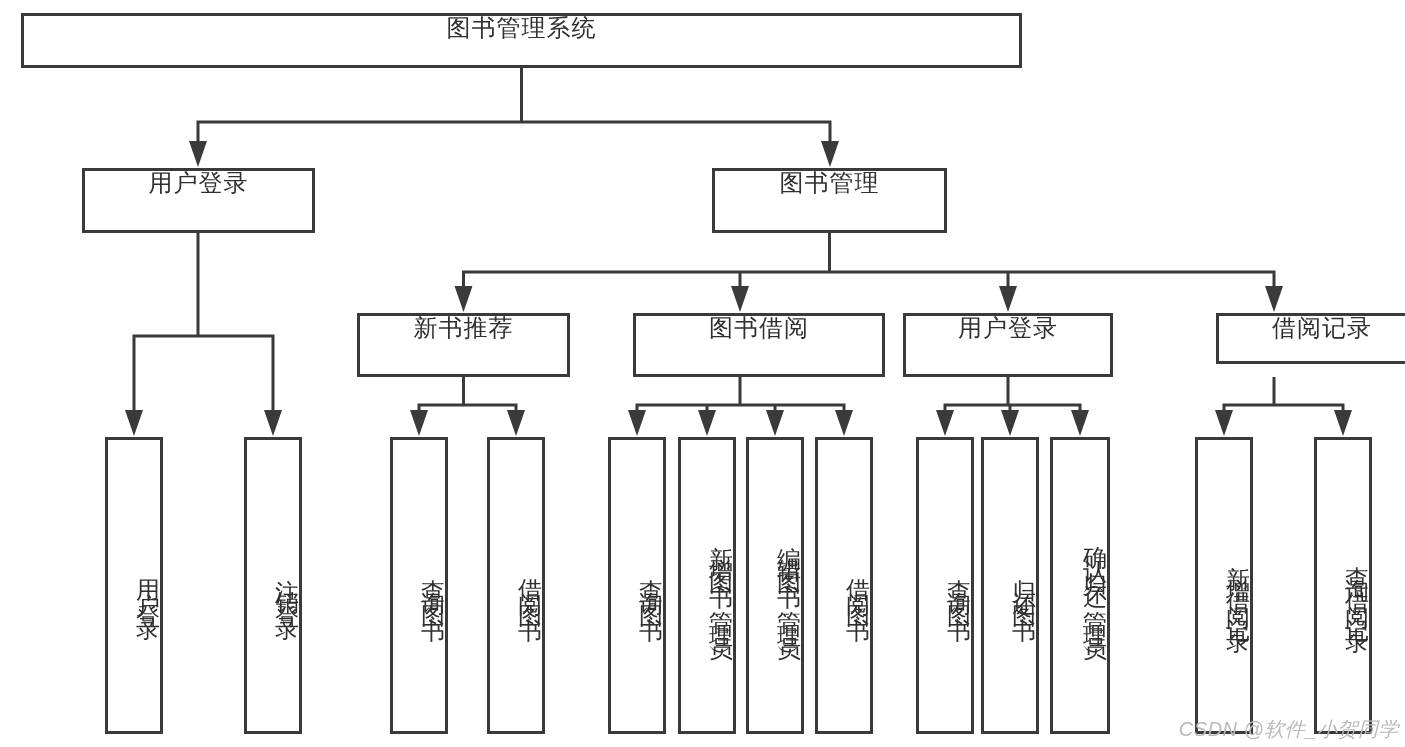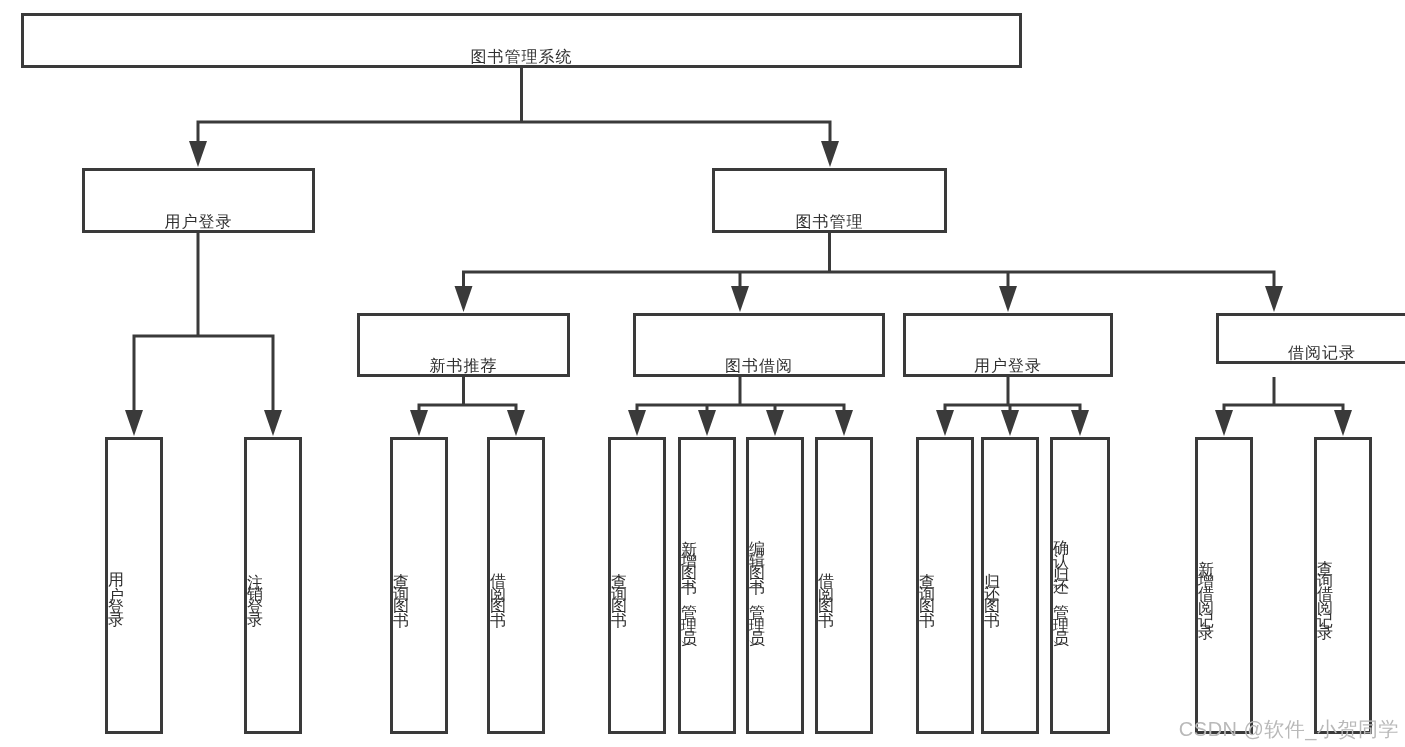--- a/index.html
+++ b/index.html
@@ -11,31 +11,31 @@
   .stage {
     position:relative; width:1405px; height:747px;
     background:#ffffff; overflow:hidden;
   }
   svg.wires { position:absolute; left:0; top:0; width:1405px; height:747px; }
   svg.wires path.w { stroke:#3a3a3a; stroke-width:3; fill:none; }
   svg.wires path.a { fill:#3a3a3a; stroke:none; }
   .node {
     position:absolute; box-sizing:border-box;
     background:#ffffff; border:3px solid #3a3a3a;
-    display:flex; align-items:flex-end; justify-content:center;
-    font-size:16px; line-height:1; white-space:nowrap;
+    display:flex; align-items:flex-start; justify-content:center;
+    font-size:24px; line-height:1; white-space:nowrap;
   }
   .hnode span { letter-spacing:1px; }
   .vnode {
     writing-mode:vertical-rl; text-orientation:mixed;
   }
   .vnode .vlabel { letter-spacing:13px; }
   .watermark {
     position:absolute; right:6px; bottom:4px; z-index:10;
-    font-size:20px; color:#b9b9b9; letter-spacing:0.5px;
+    font-size:20px; color:#b9b9b9; letter-spacing:0.5px;font-style:italic;
   }
 </style>
 </head>
 <body>
 
 <div class="stage">
 
   <svg class="wires" viewBox="0 0 1405 747" aria-hidden="true">
 
     <path class="w" d="M521.5 68 V122"></path>

